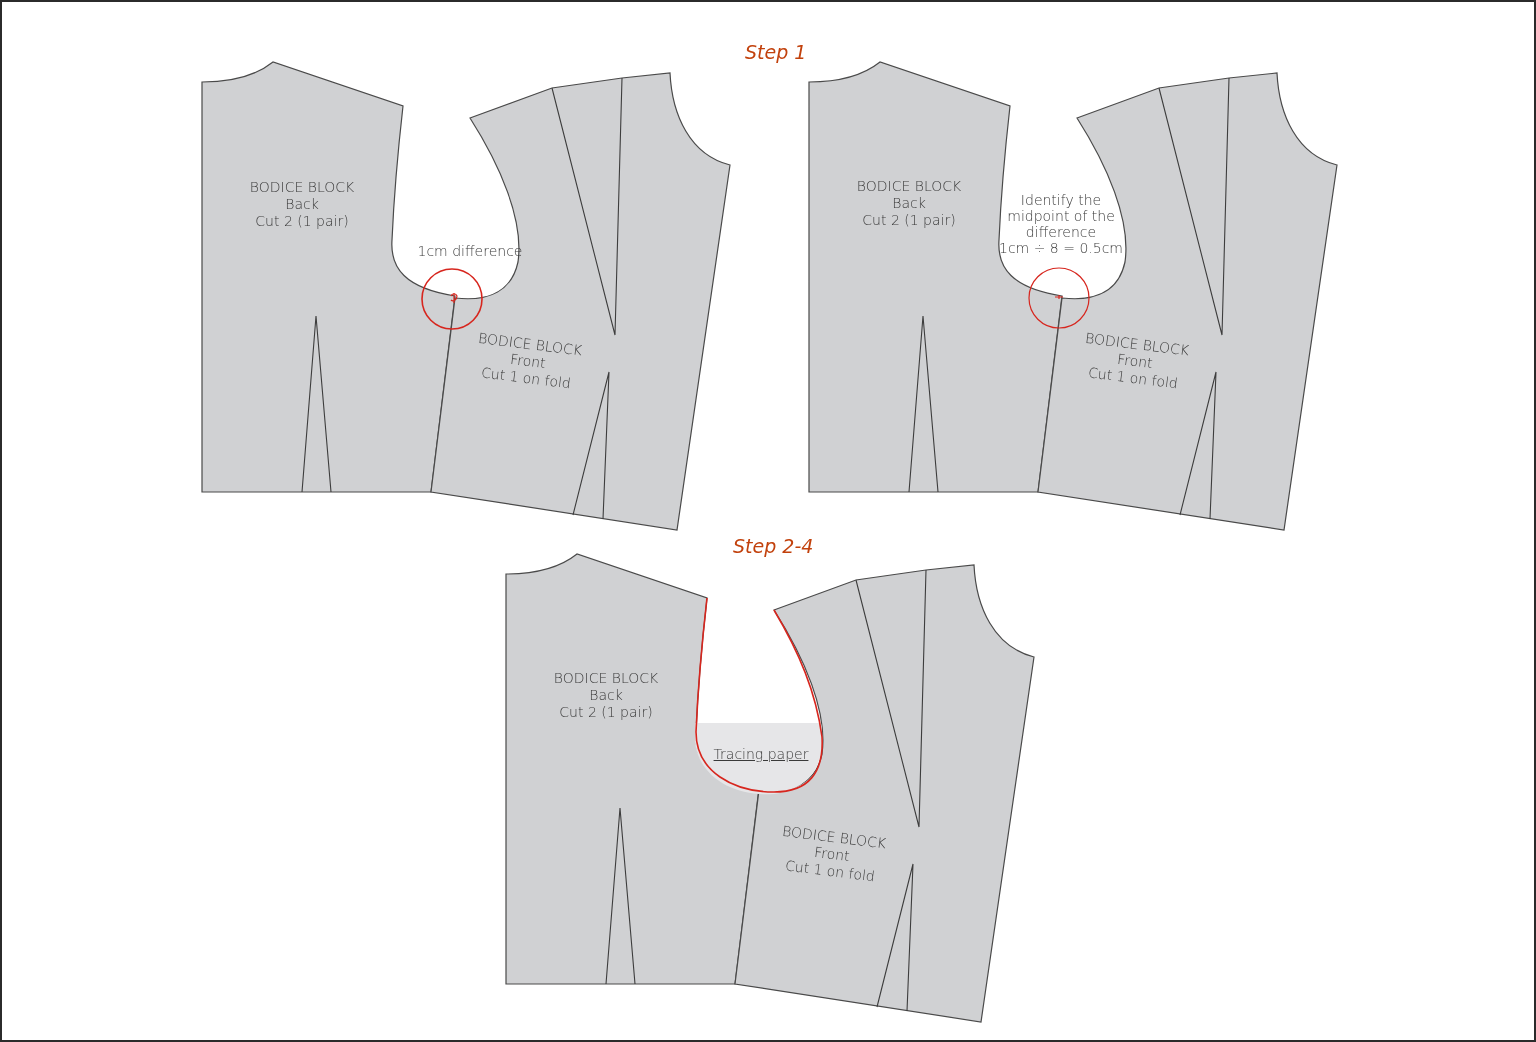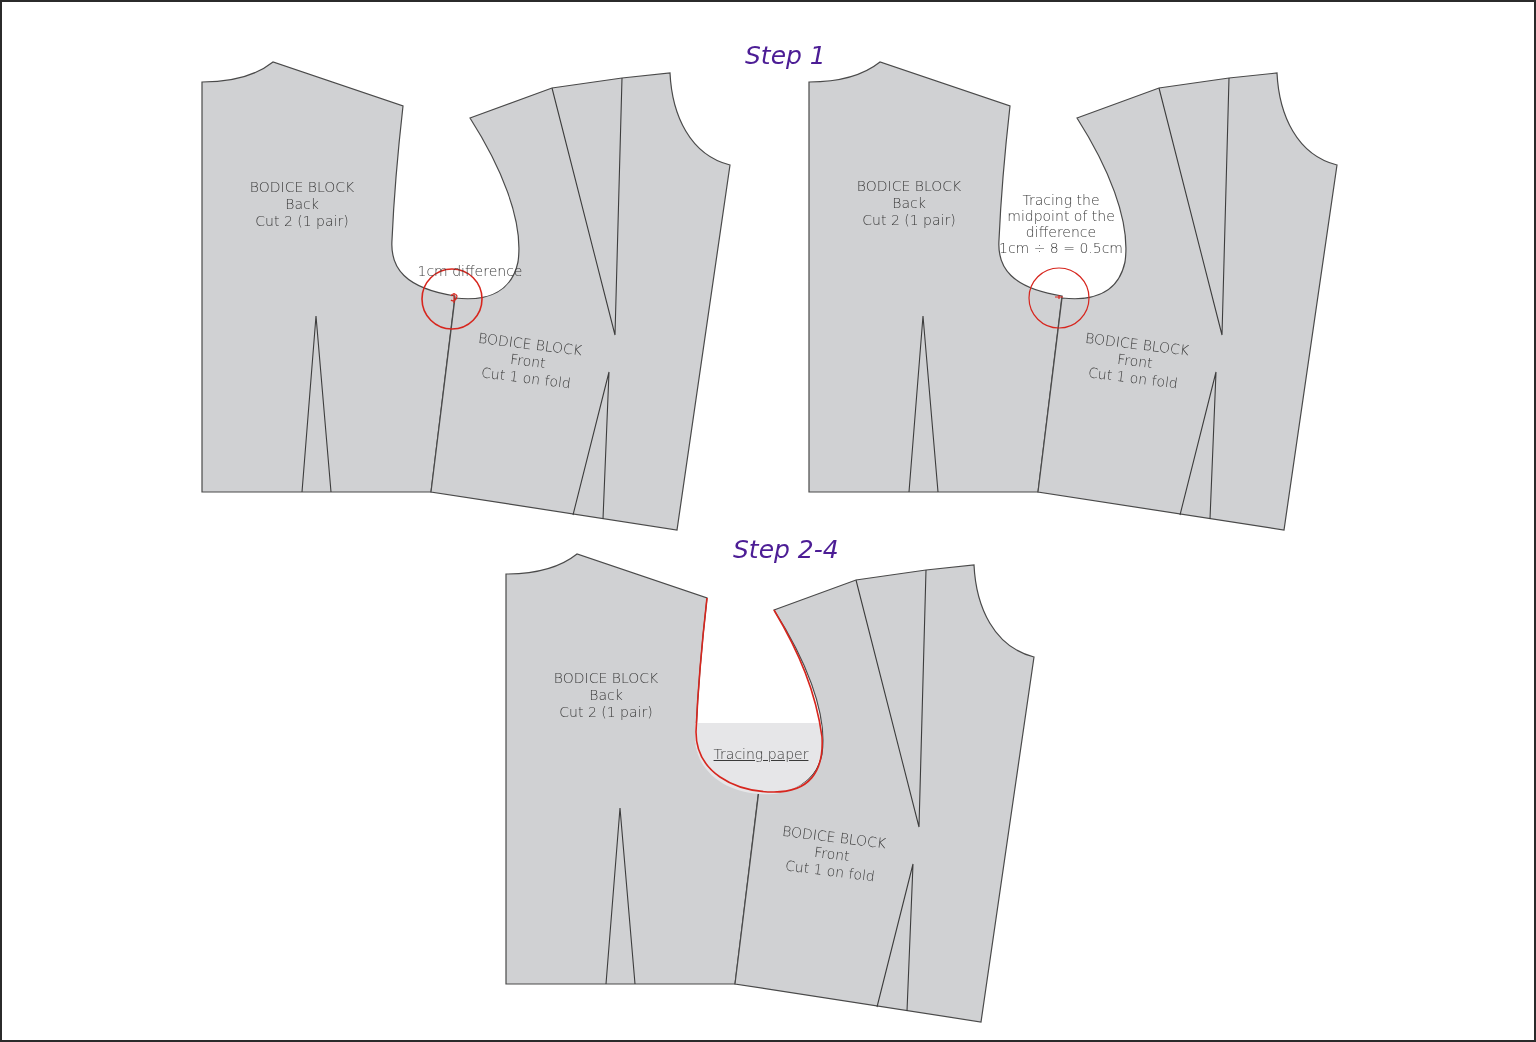--- a/index.html
+++ b/index.html
@@ -5,21 +5,21 @@
   html, body { margin: 0; padding: 0; background: #ffffff; }
   body { width: 1536px; height: 1042px; overflow: hidden; position: relative; font-family: "DejaVu Sans", sans-serif; }
   .frame { position: absolute; left: 0; top: 0; width: 1532px; height: 1038px; border: 2px solid #2b2b2b; background: #ffffff; }
   svg.canvas { position: absolute; left: 0; top: 0; }
   .piece { fill: #d0d1d3; stroke: #4a4a4a; stroke-width: 1.2; }
   .line { fill: none; stroke: #3d3d3d; stroke-width: 1.1; }
   .red { fill: none; stroke: #d7261e; stroke-width: 1.6; }
   .redthin { fill: none; stroke: #d7261e; stroke-width: 1.2; }
   .tracing { fill: #e6e6e8; stroke: none; }
   .label { position: absolute; color: #3a3a3a; font-family: "DejaVu Sans", sans-serif; font-size: 14px; line-height: 17px; text-align: center; white-space: nowrap; font-weight: 300; }
-  .step { position: absolute; color: #4c1d95; font-style: italic; font-size: 25px; font-family: "DejaVu Sans", sans-serif; font-weight: 300; }
+  .step { position: absolute; color: #c2410c; font-style: italic; font-size: 19px; font-family: "DejaVu Sans", sans-serif; font-weight: 300; }
   .rot { transform-origin: center center; }
 </style>
 </head>
 <body>
 
 <div class="frame"></div>
 
 <svg class="canvas" width="1536" height="1042" viewBox="0 0 1536 1042">
   <defs>
 
@@ -73,34 +73,34 @@
 </svg>
 
 <div class="step" style="left:745px; top:41px;">Step 1</div>
 <div class="step" style="left:733px; top:535px;font-style:italic;">Step 2-4</div>
 
 <div class="label" style="left:230px; top:179px; width:144px;">
   <div>BODICE BLOCK</div>
   <div>Back</div>
   <div>Cut 2 (1 pair)</div>
 </div>
-<div class="label" style="left:400px; top:243px; width:140px;margin-top:20px;">1cm difference</div>
+<div class="label" style="left:400px; top:243px; width:140px;">1cm difference</div>
 <div class="label rot" style="left:458px; top:336px; width:140px; transform: rotate(7deg);">
   <div>BODICE BLOCK</div>
   <div>Front</div>
   <div>Cut 1 on fold</div>
 </div>
 
 <div class="label" style="left:837px; top:178px; width:144px;">
   <div>BODICE BLOCK</div>
   <div>Back</div>
   <div>Cut 2 (1 pair)</div>
 </div>
 <div class="label" style="left:996px; top:192px; width:130px; line-height:16px;">
-  <div>Tracing the</div>
+  <div>Identify the</div>
   <div>midpoint of the</div>
   <div>difference</div>
   <div>1cm ÷ 8 = 0.5cm</div>
 </div>
 <div class="label rot" style="left:1065px; top:336px; width:140px; transform: rotate(7deg);">
   <div>BODICE BLOCK</div>
   <div>Front</div>
   <div>Cut 1 on fold</div>
 </div>
 

